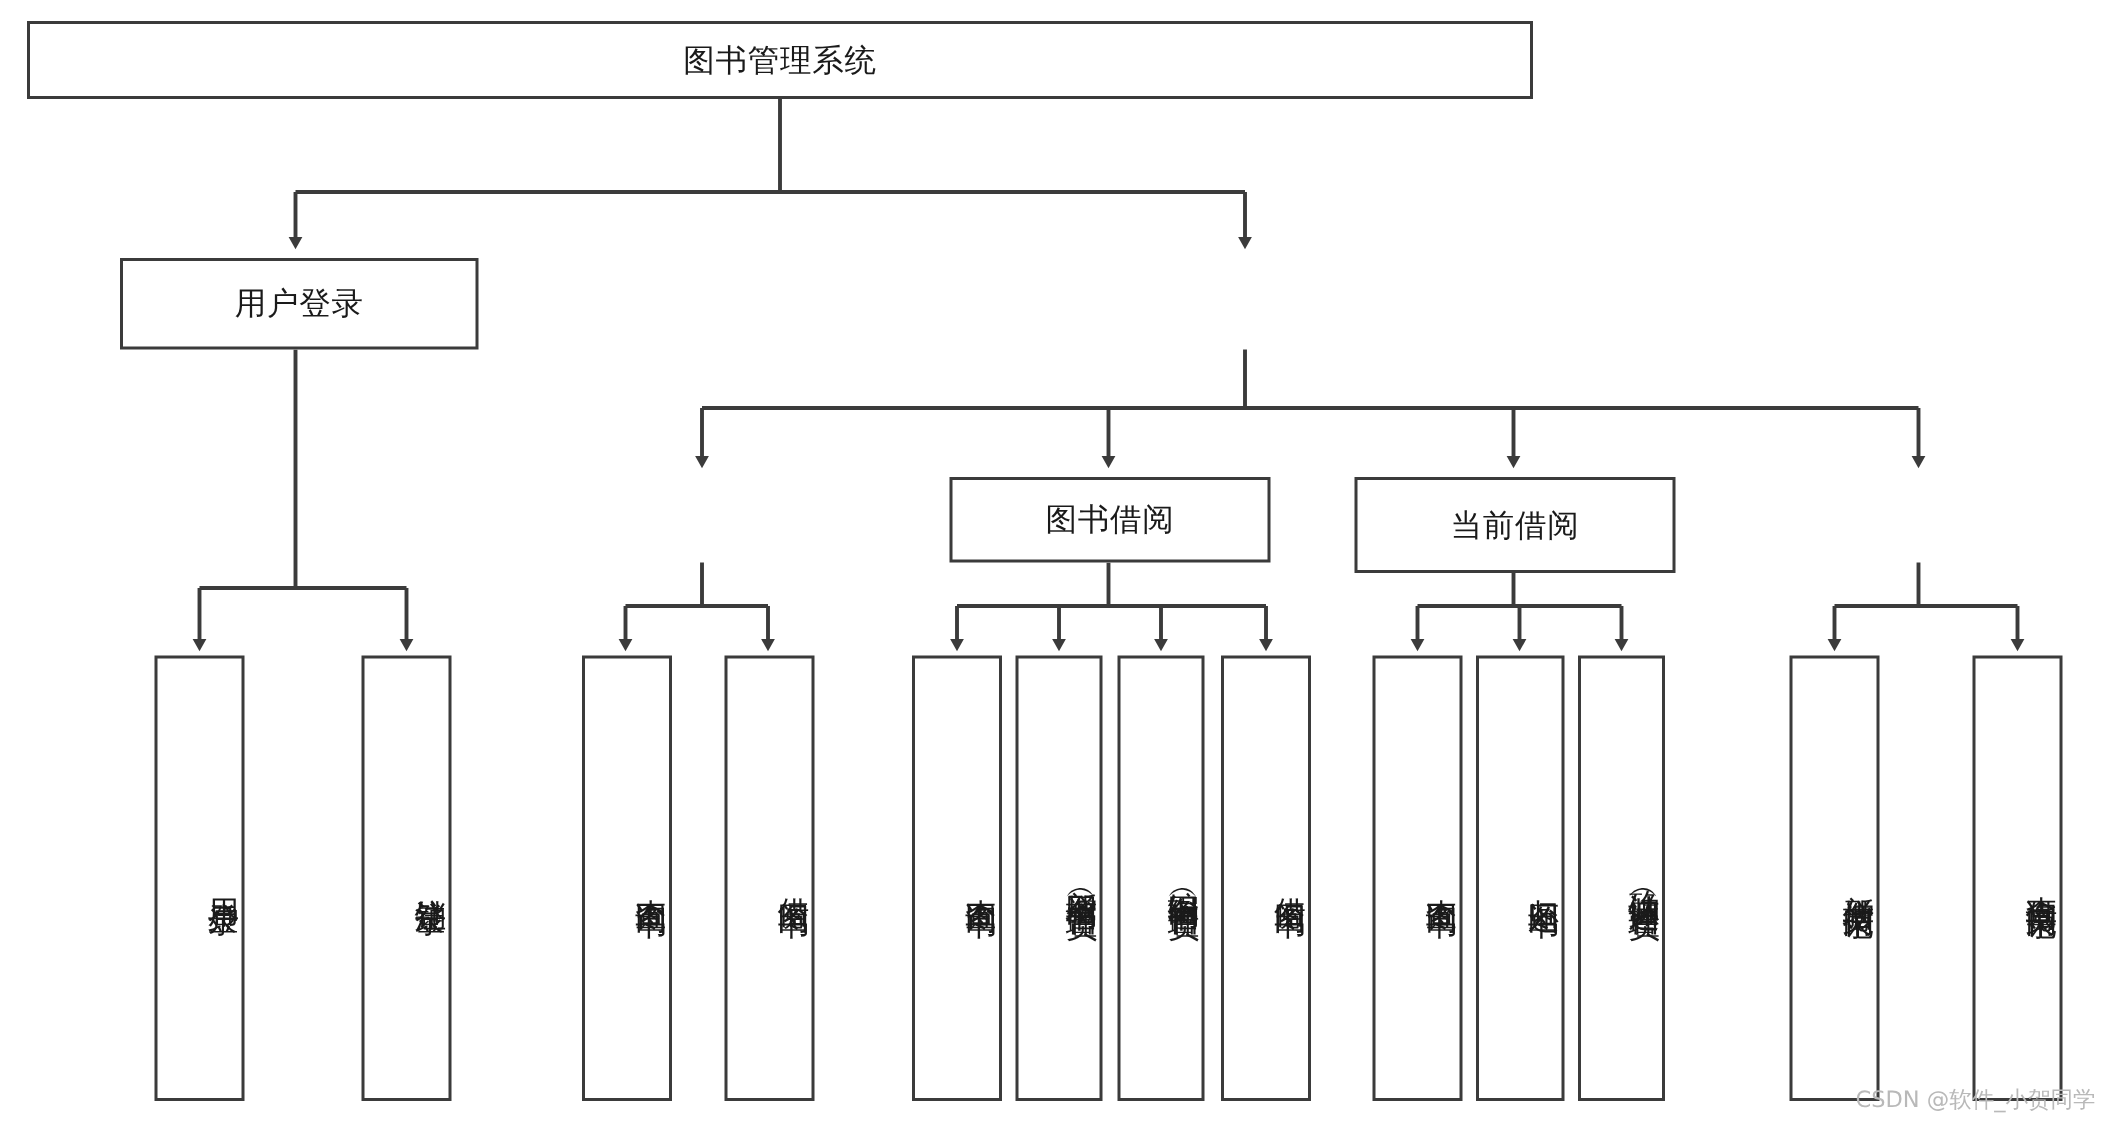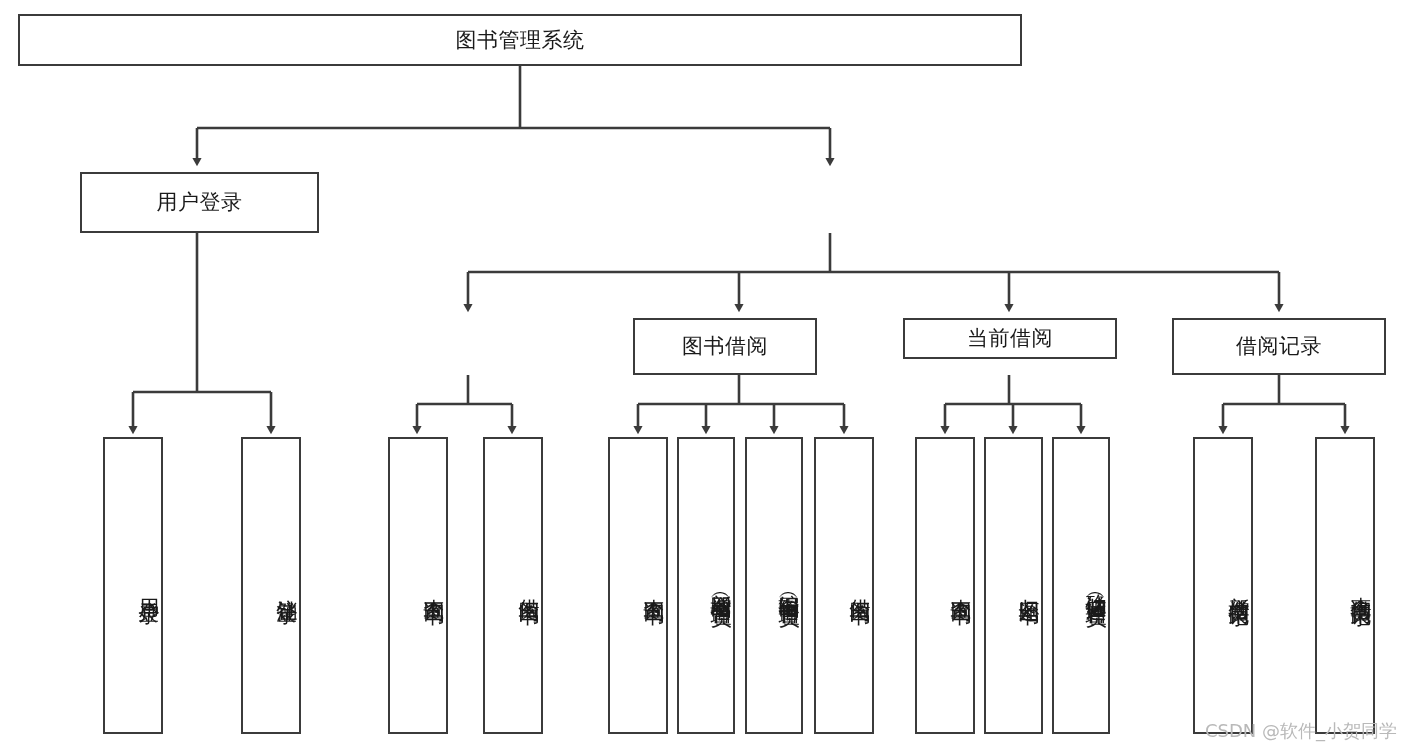--- a/index.html
+++ b/index.html
@@ -54,21 +54,21 @@
   }
   .node.vert .vlabel {
     writing-mode: vertical-rl;
     text-orientation: upright;
     white-space: nowrap;
   }
   .watermark {
     position: absolute;
     right: 8px;
     bottom: 4px;
-    font-size: 18px;
+    font-size: 15px;
     color: #b9b9b9;
     white-space: nowrap;
     z-index: 3;
     font-family: "DejaVu Sans", "Liberation Sans", sans-serif;
   }
 </style>
 </head>
 <body>
 
 <div id="canvas">
@@ -124,28 +124,25 @@
   </svg>
 
   <div class="node horiz" style="left:18px; top:14px; width:1004px; height:52px;">
     <span>图书管理系统</span>
   </div>
 
   <div class="node horiz" style="left:80px; top:172px; width:239px; height:61px;">
     <span>用户登录</span>
   </div>
 
-  <div class="node horiz" style="left:633px; top:318px; width:184px; height:57px;">
+  <div class="node horiz" style="left:633px; top:318px; width:214px; height:57px;">
     <span>图书借阅</span>
   </div>
-  <div class="node horiz" style="left:903px; top:318px; width:214px; height:41px;">
+  <div class="node horiz" style="left:903px; top:318px; width:214px; height:64px;">
     <span>当前借阅</span>
-  </div>
-  <div class="node horiz" style="left:1172px; top:318px; width:214px; height:57px;">
-    <span>借阅记录</span>
   </div>
 
   <div class="node vert" style="left:103px; top:437px; width:60px; height:297px;">
     <span class="vlabel">用户登录</span>
   </div>
   <div class="node vert" style="left:241px; top:437px; width:60px; height:297px;">
     <span class="vlabel">注销登录</span>
   </div>
 
   <div class="node vert" style="left:388px; top:437px; width:60px; height:297px;">

